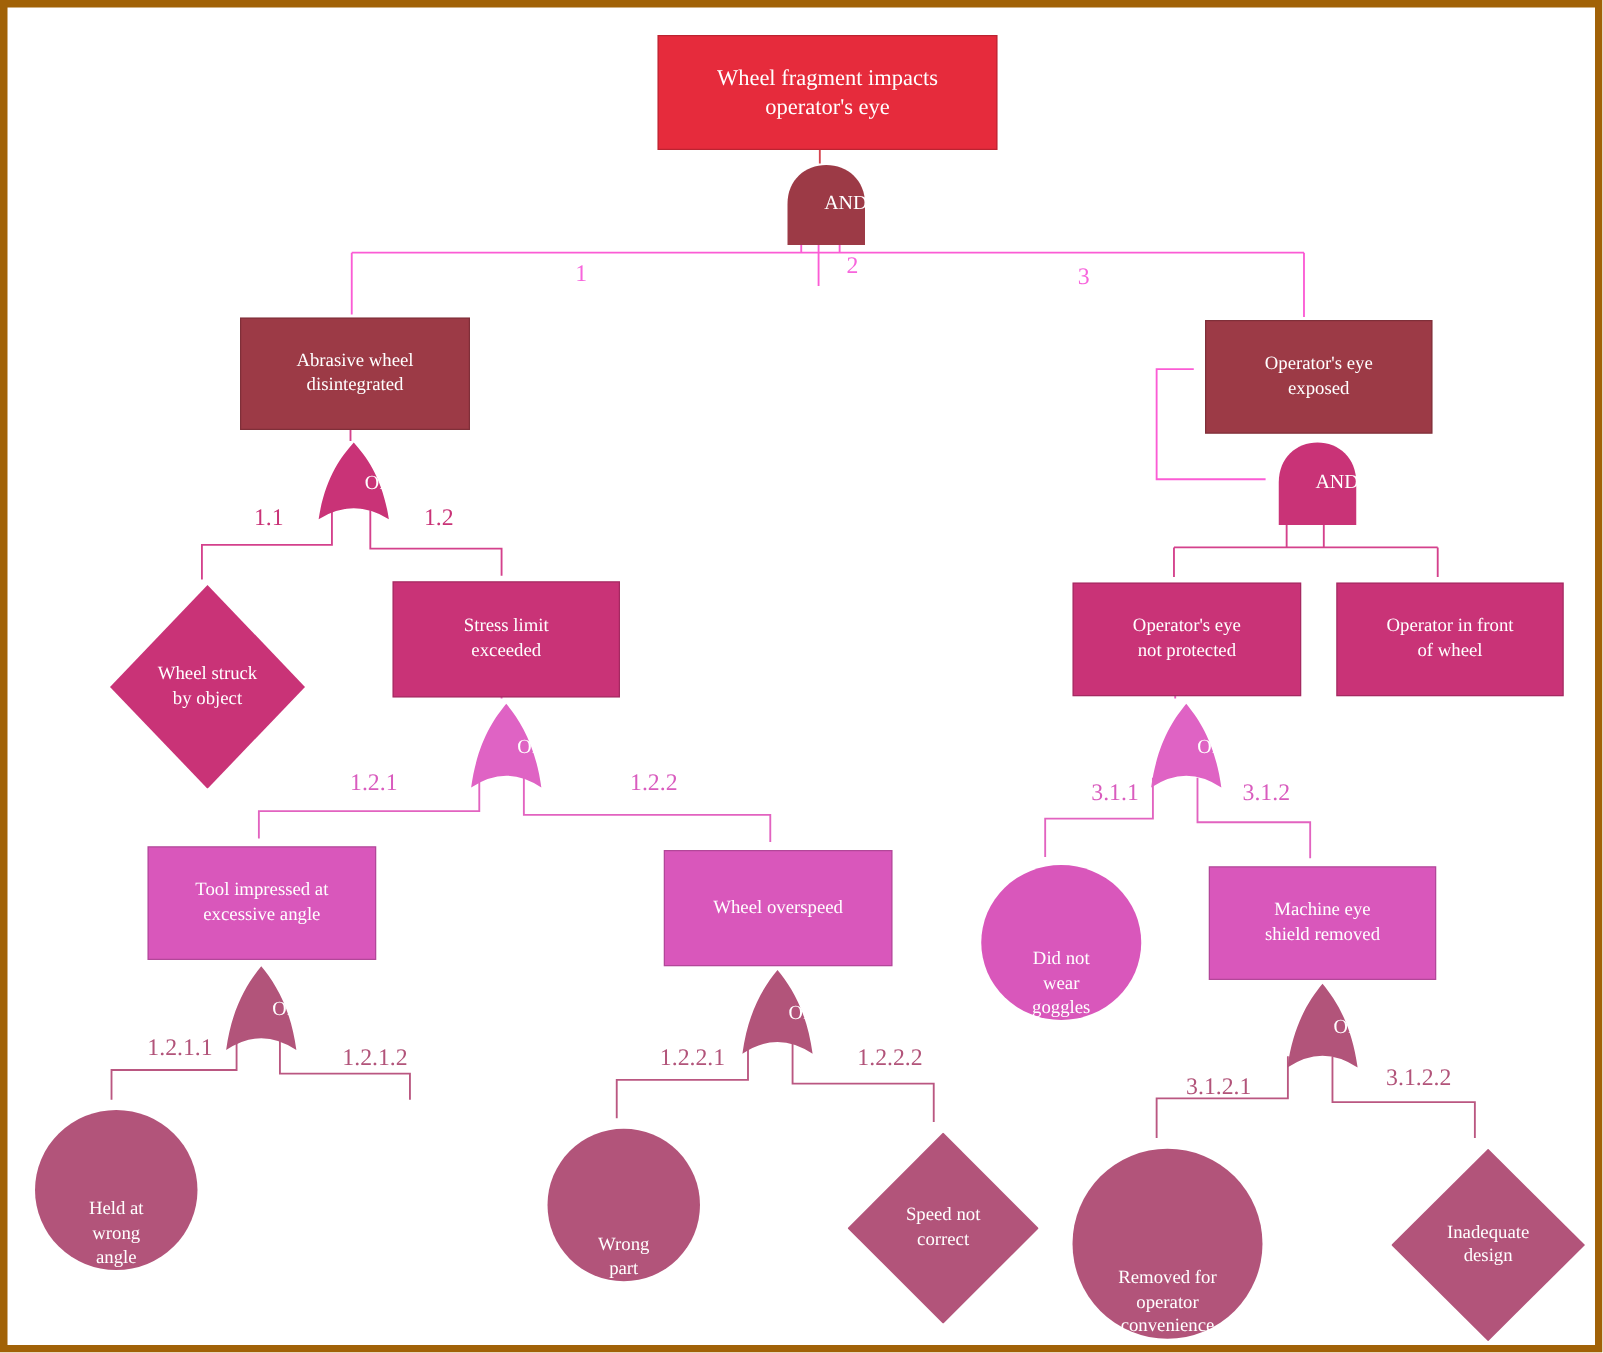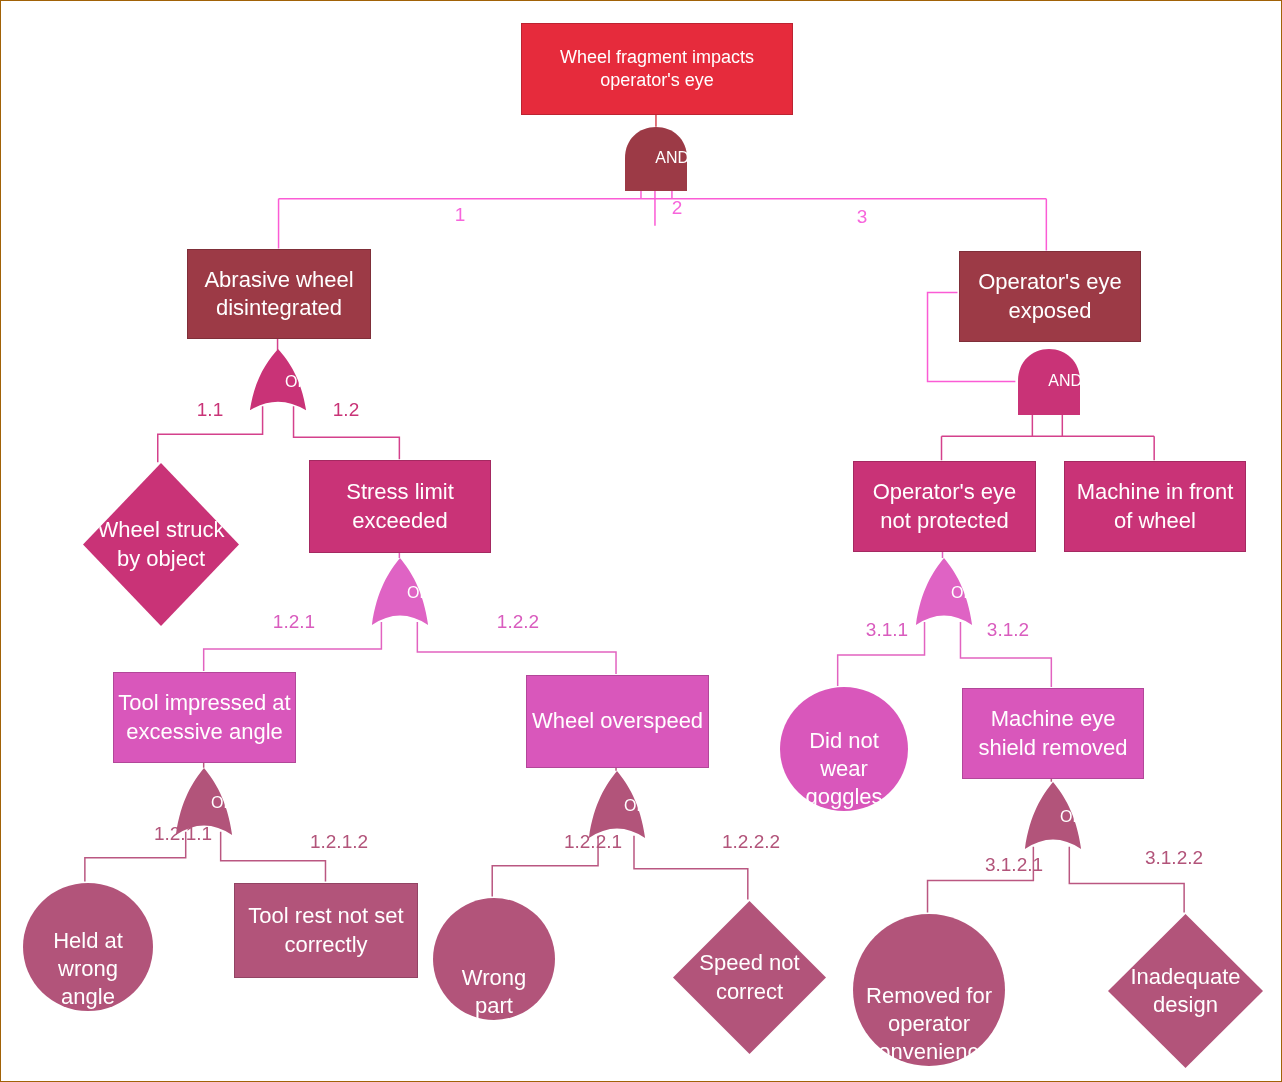--- a/index.html
+++ b/index.html
@@ -1,31 +1,31 @@
 <!DOCTYPE html>
 <html style="--background: #FFFFFF; --border: #C9C9C9; --event_red: #E62B3C; --maroon: #9C3A46; --magenta: #C93377; --orchid: #D957BB; --pink_gate: #DF63C4; --rose: #B2547A; --line_red: #D6444F; --line_pink: #FB5CD5; --line_magenta: #D4418C; --line_orchid: #E263C0; --line_rose: #BA5781; --label_pink: #F765DC; --label_magenta: #C93377; --label_orchid: #D95CBE; --label_rose: #B2547A;"><head>
 <meta charset="utf-8">
 <style>
   html,body { margin:0; padding:0; background:#fff; }
   #canvas {
     position:relative; width:1282px; height:1082px;
-    box-sizing:border-box; border:1px solid #a16207; background:var(--background,#fff);
-    font-family:Liberation Sans, sans-serif; overflow:hidden;
+    box-sizing:border-box; border:6px solid #a16207; background:var(--background,#fff);
+    font-family:Liberation Serif, serif; overflow:hidden;
   }
   #wires { position:absolute; inset:0; z-index:0; }
   #wires path { fill:none; stroke-width:1.5px; }
   .ln-red     { stroke:var(--line_red); }
   .ln-pink    { stroke:var(--line_pink); }
   .ln-magenta { stroke:var(--line_magenta); }
   .ln-orchid  { stroke:var(--line_orchid); }
   .ln-rose    { stroke:var(--line_rose); }
 
   .node {
     position:absolute; z-index:1; display:flex; align-items:center; justify-content:center;
-    text-align:center; color:#fff; font-size:22px; line-height:1.28;
+    text-align:center; color:#fff; font-size:15px; line-height:1.28;
   }
   .node span { white-space:pre-line; }
   .rect   { border:1px solid rgba(0,0,0,0.18); box-sizing:border-box; }
   .circle { border-radius:50%;align-items:flex-end; }
   .diamond{ clip-path:polygon(50% 0,100% 50%,50% 100%,0 50%); }
   .house  { clip-path:polygon(50% 0,100% 34%,100% 100%,0 100%,0 34%); }
   .house span { padding-top:30px; }
   .top-event { font-size:18px; }
 
   .bg-red     { background:var(--event_red); }
@@ -43,21 +43,21 @@
   .gate-and .gate-label { top:50%; transform:translateY(-50%); }
   .gate-or  .gate-label { top:38%; }
 
   .elbl {
     position:absolute; z-index:2; transform:translate(-50%,-50%);
     font-size:19px; white-space:nowrap;
   }
   .c-pink    { color:var(--label_pink); }
   .c-magenta { color:var(--label_magenta); }
   .c-orchid  { color:var(--label_orchid); }
-  .c-rose    { color:var(--label_rose);margin-left:44px; }
+  .c-rose    { color:var(--label_rose); }
 </style>
 </head>
 <body>
 
 <div id="canvas">
 
   <svg id="wires" viewBox="0 0 1282 1082">
     <path class="ln-red" d="M656,114 V126"></path>
     <path class="ln-pink" d="M641,188 V198 M672,188 V198 M278,198 H1047 M278,198 V248 M1047,198 V250 M655,190 V225"></path>
     <path class="ln-pink" d="M958,292 H928 V381 H1016"></path>
@@ -147,21 +147,21 @@
     <span>Stress limit
 exceeded</span>
   </div>
 
   <div class="node rect bg-magenta" style="left:852px;top:460px;width:183px;height:91px">
     <span>Operator's eye
 not protected</span>
   </div>
 
   <div class="node rect bg-magenta" style="left:1063px;top:460px;width:182px;height:91px">
-    <span>Machine in front
+    <span>Operator in front
 of wheel</span>
   </div>
 
   <div class="node rect bg-orchid" style="left:112px;top:671px;width:183px;height:91px">
     <span>Tool impressed at
 excessive angle</span>
   </div>
 
   <div class="node rect bg-orchid" style="left:525px;top:674px;width:183px;height:93px">
     <span>Wheel overspeed</span>
@@ -177,24 +177,20 @@
     <span>Machine eye
 shield removed</span>
   </div>
 
   <div class="node circle bg-rose" style="left:22px;top:882px;width:130px;height:128px">
     <span>Held at
 wrong
 angle</span>
   </div>
 
-  <div class="node rect bg-rose" style="left:233px;top:882px;width:184px;height:95px">
-    <span>Tool rest not set
-correctly</span>
-  </div>
 
   <div class="node circle bg-rose" style="left:432px;top:897px;width:122px;height:122px">
     <span>Wrong
 part</span>
   </div>
 
   <div class="node diamond bg-rose" style="left:672px;top:900px;width:153px;height:153px">
     <span>Speed not
 correct</span>
   </div>

